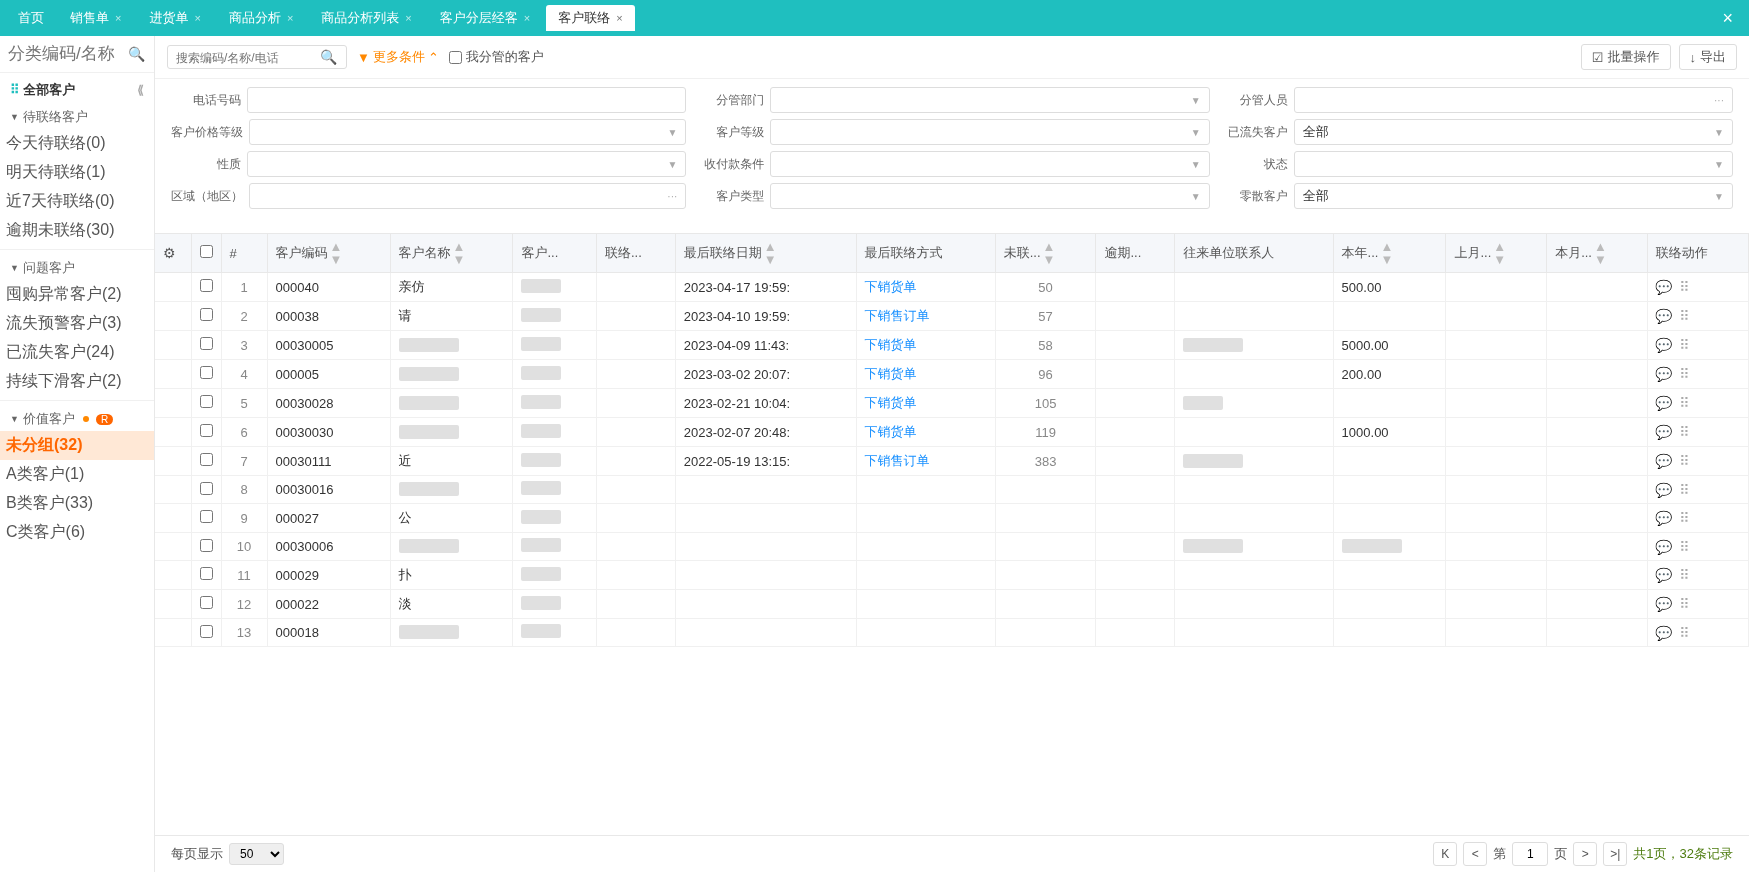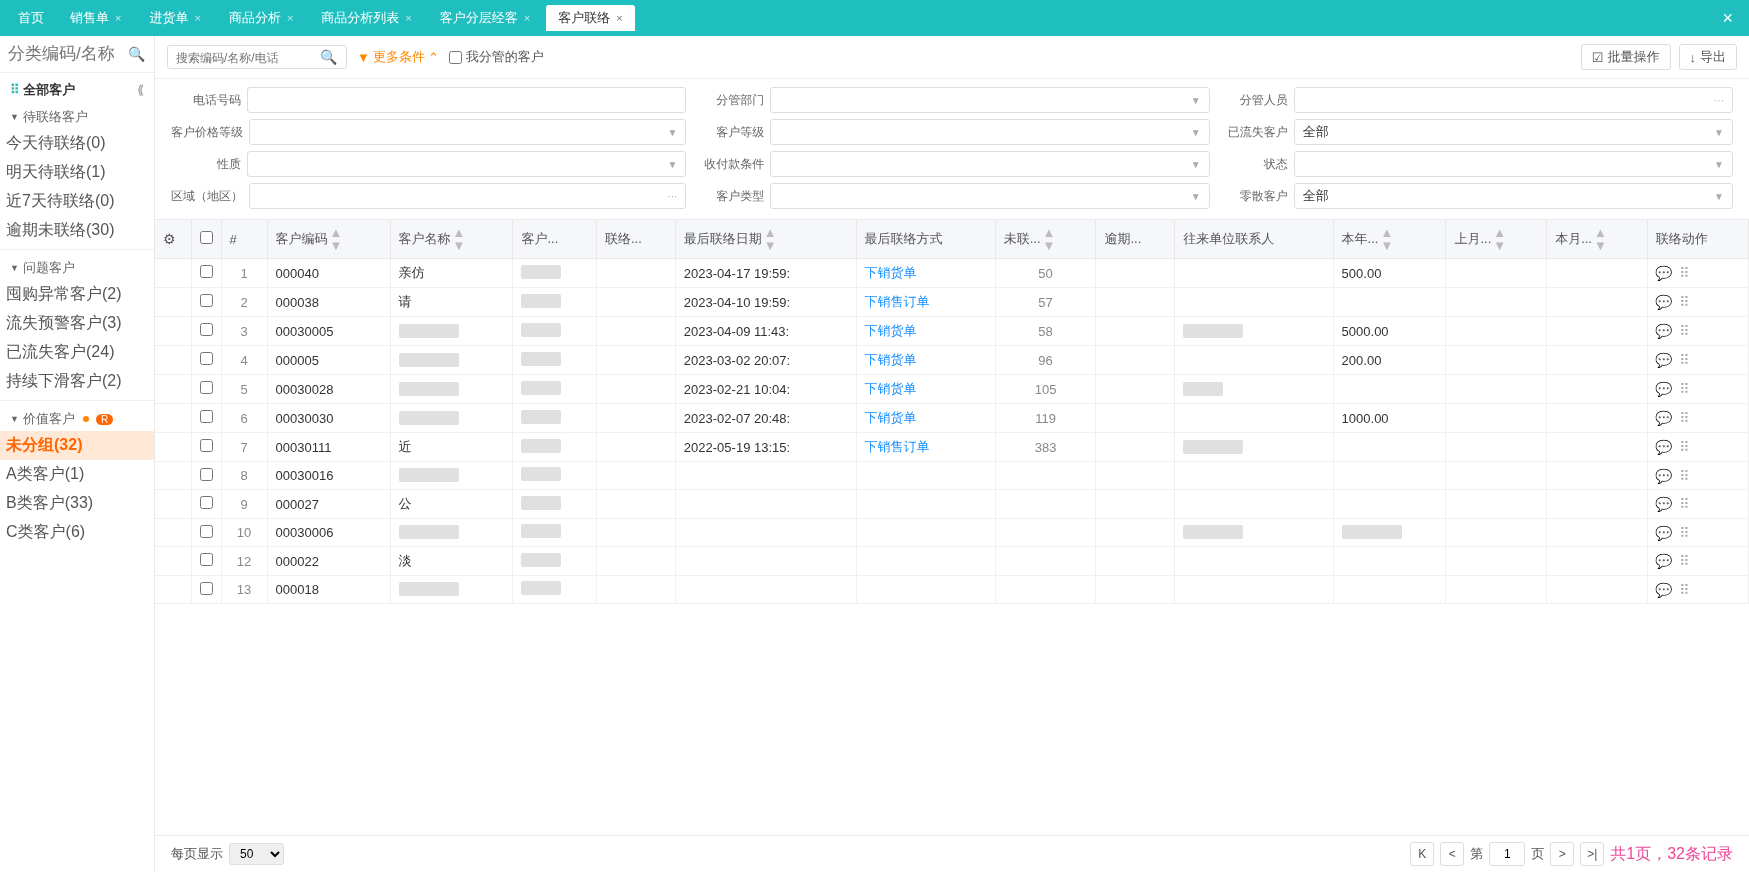--- a/index.html
+++ b/index.html
@@ -129,21 +129,21 @@
       background: #fff;
       border-bottom: 1px solid #e8e8e8;
       padding: 8px 16px;
     }
     .adv-filter-row {
       display: flex;
       align-items: center;
       gap: 8px;
       margin-bottom: 6px;
     }
-    .adv-filter-row:last-child { margin-bottom: 2px; }
+    .adv-filter-row:last-child { margin-bottom: 16px; }
     .filter-field {
       display: flex;
       align-items: center;
       flex: 1;
       gap: 6px;
     }
     .filter-label { color: #666; font-size: 12px; white-space: nowrap; min-width: 70px; text-align: right; }
     .filter-input {
       flex: 1;
       border: 1px solid #ddd;
@@ -294,21 +294,21 @@
     }
     .page-input {
       border: 1px solid #ddd;
       border-radius: 3px;
       width: 36px;
       height: 24px;
       text-align: center;
       font-size: 12px;
       outline: none;
     }
-    .page-total { font-size: 16px; color: #ec4899; }
+    .page-total { font-size: 13px; color: #4d7c0f; }
 
     
     ::-webkit-scrollbar { width: 6px; height: 6px; }
     ::-webkit-scrollbar-thumb { background: #ccc; border-radius: 3px; }
     .badge { background: #ff6600; color: #fff; border-radius: 8px; padding: 0 5px; font-size: 10px; margin-left: 3px; }
     .orange-dot { display: inline-block; width: 6px; height: 6px; background: #ff8800; border-radius: 50%; }
     
     .checkbox-col { width: 30px; text-align: center; }
     .row-num { color: #888; text-align: center; }
   </style>
@@ -827,20 +827,43 @@
               <td>
       <div class="action-icons">
         <span class="action-icon" title="联络">💬</span>
         <span class="action-icon" title="更多">⠿</span>
       </div>
     </td>
             </tr>
             <tr>
               <td></td>
               <td class="checkbox-col"><input type="checkbox" style=""></td>
+              <td class="row-num td-num">11</td>
+              <td>000029</td>
+              <td>扑</td>
+              <td><span class="td-blurred-sm"></span></td>
+              <td></td>
+              <td></td>
+              <td></td>
+              <td class="td-num"></td>
+              <td></td>
+              <td></td>
+              <td></td>
+              <td></td>
+              <td></td>
+              <td>
+      <div class="action-icons">
+        <span class="action-icon" title="联络">💬</span>
+        <span class="action-icon" title="更多">⠿</span>
+      </div>
+    </td>
+            </tr>
+            <tr>
+              <td></td>
+              <td class="checkbox-col"><input type="checkbox" style=""></td>
               <td class="row-num td-num">12</td>
               <td>000022</td>
               <td>淡</td>
               <td><span class="td-blurred-sm"></span></td>
               <td></td>
               <td></td>
               <td></td>
               <td class="td-num"></td>
               <td></td>
               <td></td>

